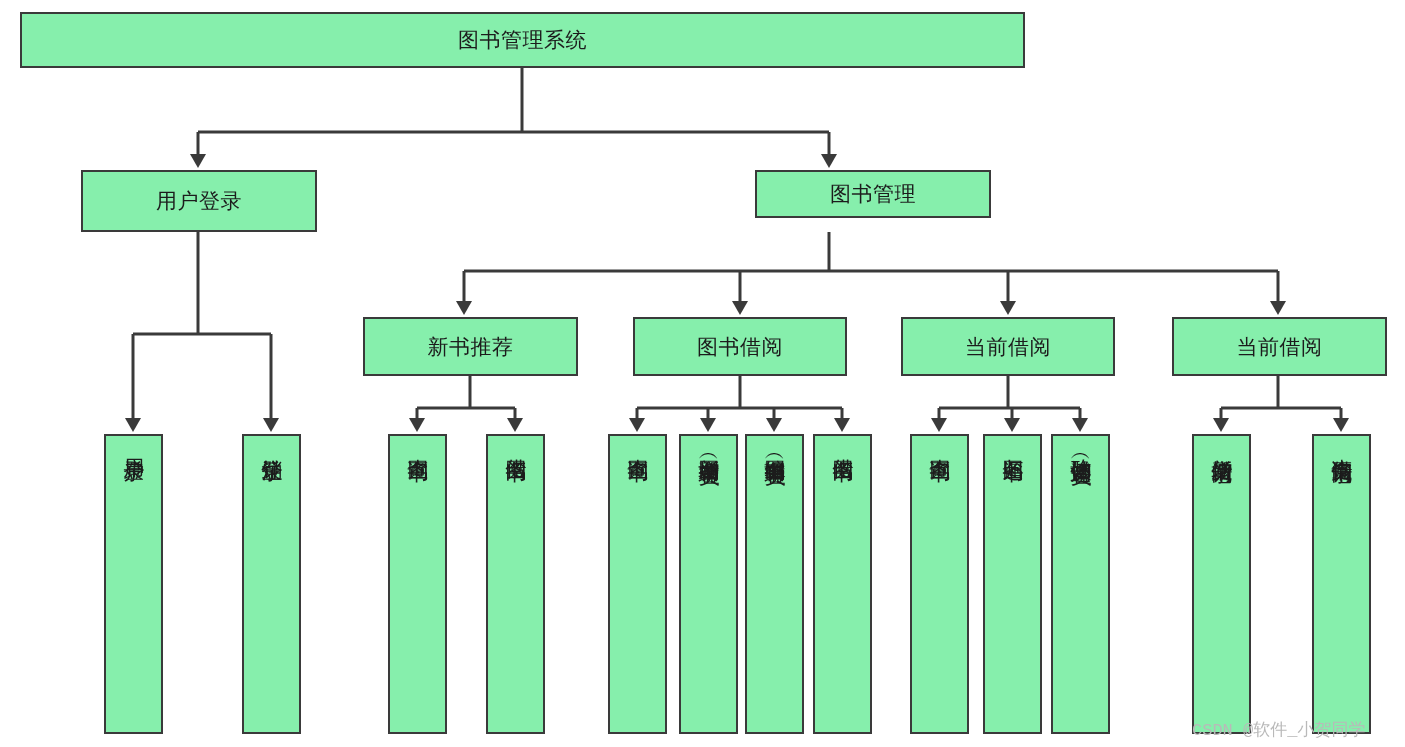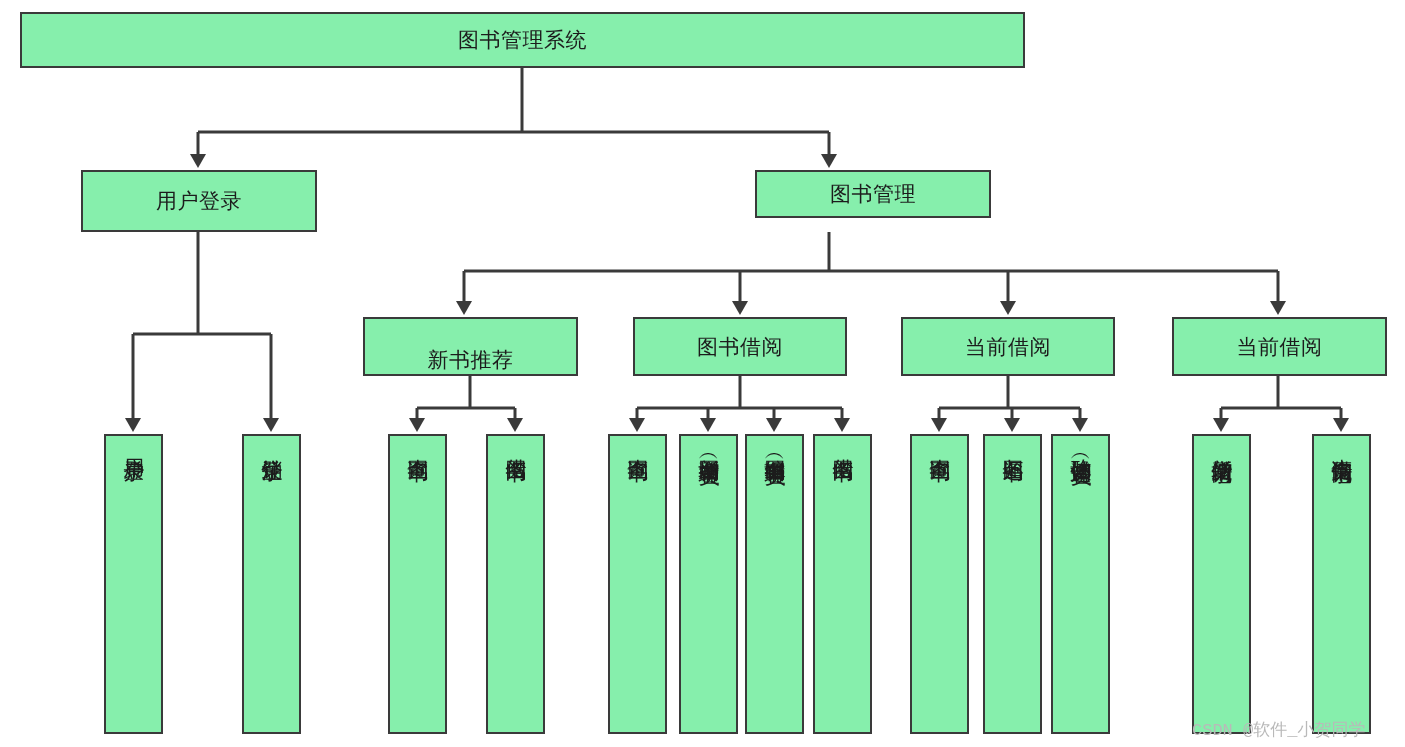--- a/index.html
+++ b/index.html
@@ -133,21 +133,21 @@
   <div id="node-layer">
       <div class="node-box level-root" style="left: 20px; top: 12px; width: 1005px; height: 56px;">
         <span class="node-label">图书管理系统</span>
       </div>
       <div class="node-box level-two" style="left: 81px; top: 170px; width: 236px; height: 62px;">
         <span class="node-label">用户登录</span>
       </div>
       <div class="node-box level-two" style="left: 711px; top: 170px; width: 236px; height: 48px; margin-left: 44px;">
         <span class="node-label">图书管理</span>
       </div>
-      <div class="node-box level-three" style="left: 363px; top: 317px; width: 215px; height: 59px; align-items: flex-end;">
+      <div class="node-box level-three" style="left: 363px; top: 317px; width: 215px; height: 59px;">
         <span class="node-label">新书推荐</span>
       </div>
       <div class="node-box level-three" style="left: 633px; top: 317px; width: 214px; height: 59px;">
         <span class="node-label">图书借阅</span>
       </div>
       <div class="node-box level-three" style="left: 901px; top: 317px; width: 214px; height: 59px;">
         <span class="node-label">当前借阅</span>
       </div>
       <div class="node-box level-three" style="left: 1172px; top: 317px; width: 215px; height: 59px;">
         <span class="node-label">当前借阅</span>

